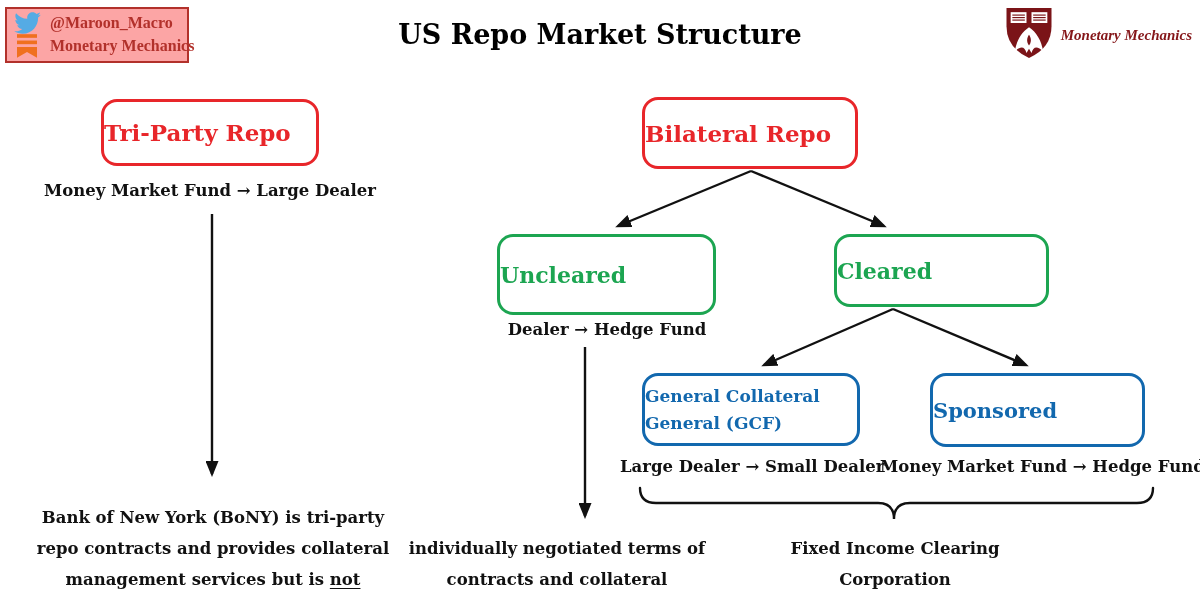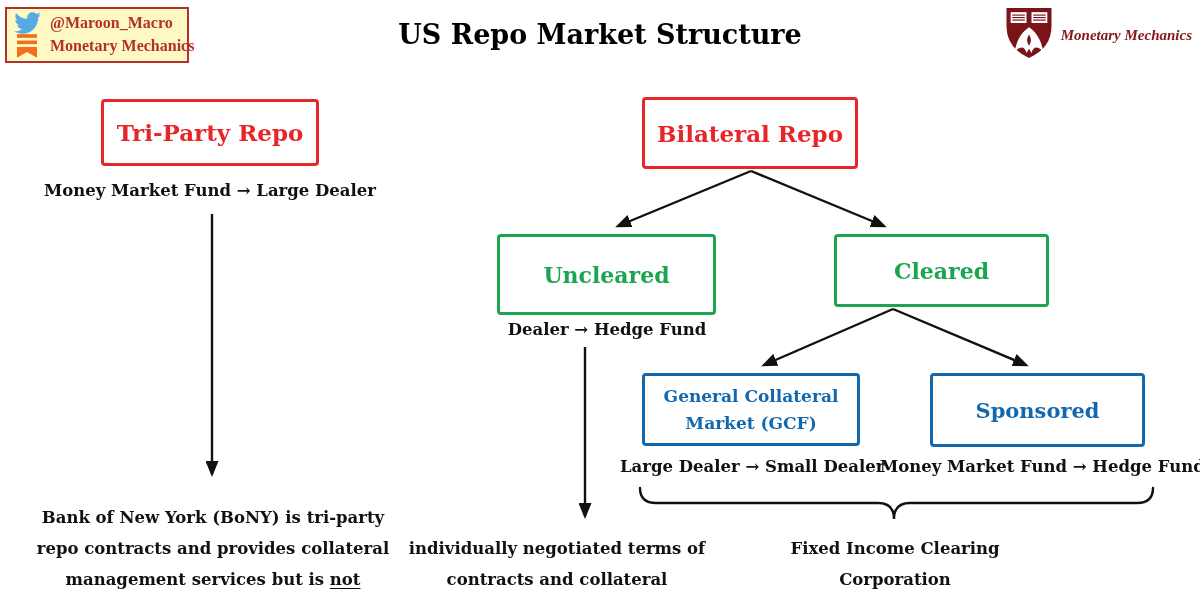--- a/index.html
+++ b/index.html
@@ -13,21 +13,21 @@
     font-family:"DejaVu Serif","Liberation Serif",serif;color:var(--ink);
   }
   .overlay{position:absolute;left:0;top:0;pointer-events:none;}
   .title{
     position:absolute;left:0;right:0;top:19px;text-align:center;
     font-size:27px;font-weight:bold;color:#000;
   }
   
   .badge{
     position:absolute;left:5px;top:7px;width:184px;height:56px;box-sizing:border-box;
-    border:2px solid var(--brick);background:#fef9c3;display:flex;flex-direction:column;
+    border:2px solid var(--brick);background:#fca5a5;display:flex;flex-direction:column;
     justify-content:space-evenly;padding:3px 6px;
   }
   .badge-row{display:flex;align-items:center;gap:9px;}
   .badge-row .txt{
     color:var(--brick);font-weight:bold;font-size:16px;
     font-family:"Liberation Serif","DejaVu Serif",serif;white-space:nowrap;
   }
   .badge-ic{width:28px;display:flex;justify-content:center;flex:0 0 28px;}
   
   .logo{position:absolute;right:8px;top:6px;display:flex;align-items:center;gap:7px;}
@@ -35,22 +35,22 @@
     color:var(--maroon);font-weight:bold;font-size:20px;line-height:24px;
     font-family:"Liberation Serif","DejaVu Serif",serif;white-space:nowrap;
   }
   .logo-text .l2{
     color:var(--maroon);font-weight:bold;font-style:italic;font-size:15px;line-height:18px;
     font-family:"Liberation Serif","DejaVu Serif",serif;white-space:nowrap;
   }
   
   .node{
     position:absolute;box-sizing:border-box;background:#fff;
-    border:3.5px solid;border-radius:4px;
-    display:flex;flex-direction:column;align-items:center;justify-content:center;
+    border:3.5px solid;border-radius:16px;
+    display:flex;flex-direction:column;align-items:flex-start;justify-content:center;
     text-align:center;font-weight:bold;
   }
   .node.red{border-color:var(--red);color:var(--red);font-size:23px;}
   .node.green{border-color:var(--green);color:var(--green);font-size:22px;}
   .node.blue{border-color:var(--blue);color:var(--blue);font-size:17px;line-height:27px;}
   
   .flow{position:absolute;font-weight:bold;font-size:16.5px;text-align:center;white-space:nowrap;color:var(--ink);}
   .note{position:absolute;font-weight:bold;font-size:16.5px;text-align:center;line-height:31px;color:var(--ink);}
   .u{text-decoration:underline;text-underline-offset:3px;}
 </style>
@@ -131,21 +131,21 @@
 <div class="node green" style="left:497px;top:234px;width:219px;height:81px;">
   <span>Uncleared</span>
 </div>
 
 <div class="node green" style="left:787px;top:234px;width:215px;height:73px;margin-left:47px;">
   <span>Cleared</span>
 </div>
 
 <div class="node blue" style="left:642px;top:373px;width:218px;height:73px;">
   <span>General Collateral</span>
-  <span>Market (GCF)</span>
+  <span>General (GCF)</span>
 </div>
 
 <div class="node blue" style="left:930px;top:373px;width:215px;height:74px;font-size:21px;">
   <span>Sponsored</span>
 </div>
 
 <div class="flow" style="left:30px;top:181px;width:360px;">Money Market Fund → Large Dealer</div>
 
 <div class="flow" style="left:487px;top:320px;width:240px;">Dealer → Hedge Fund</div>
 

